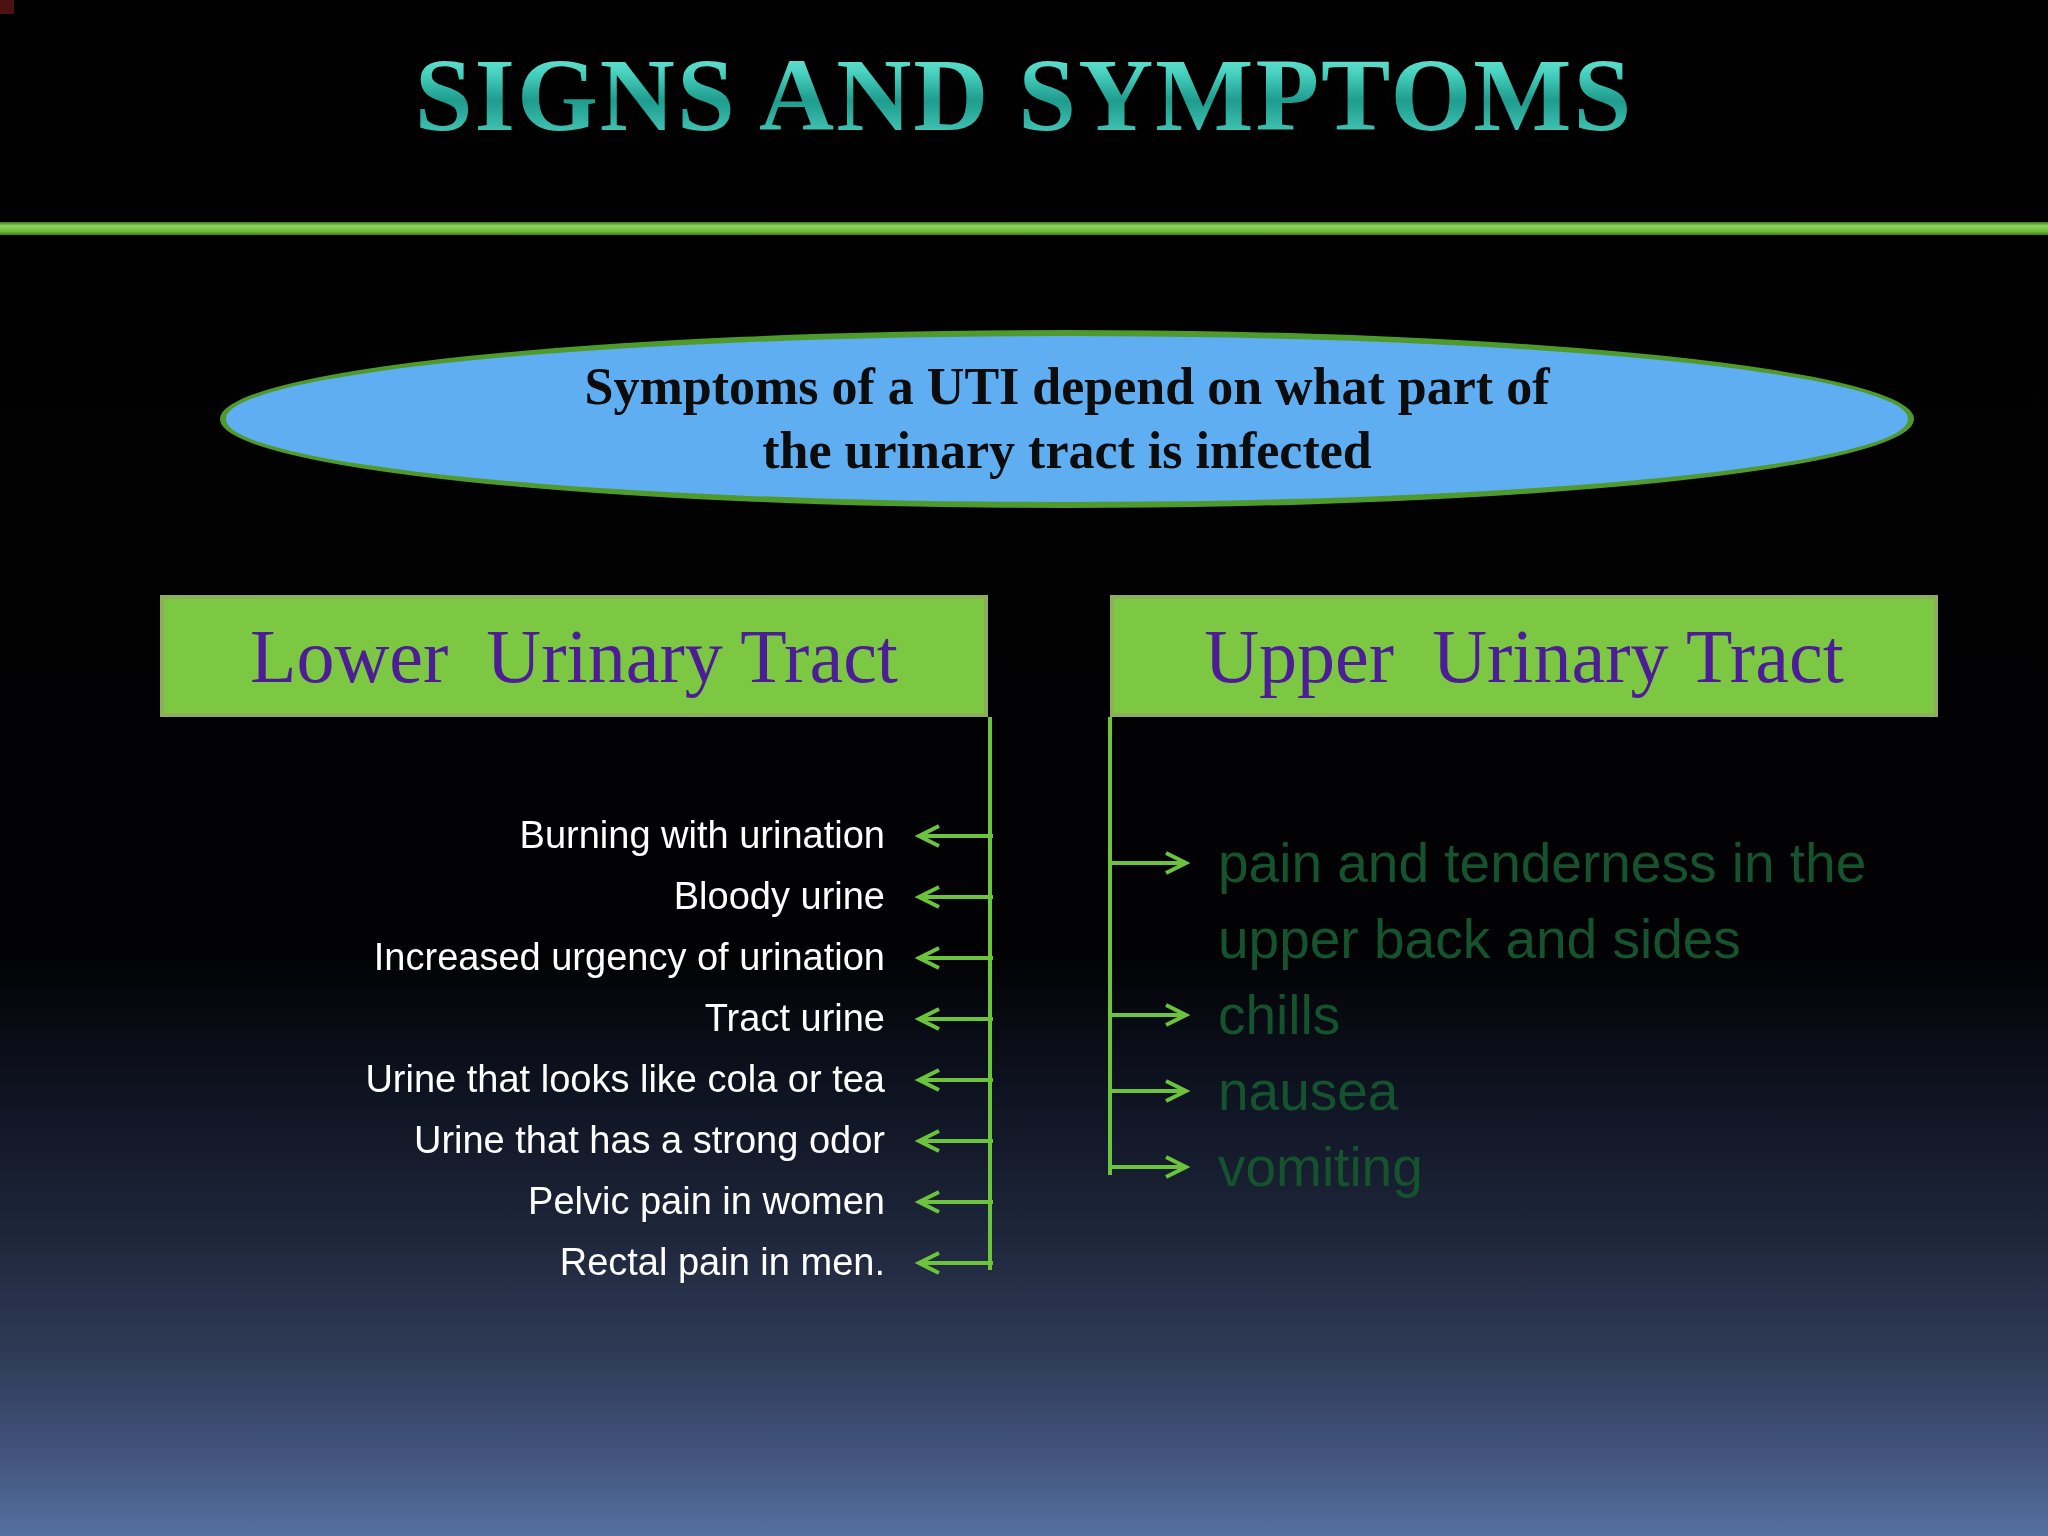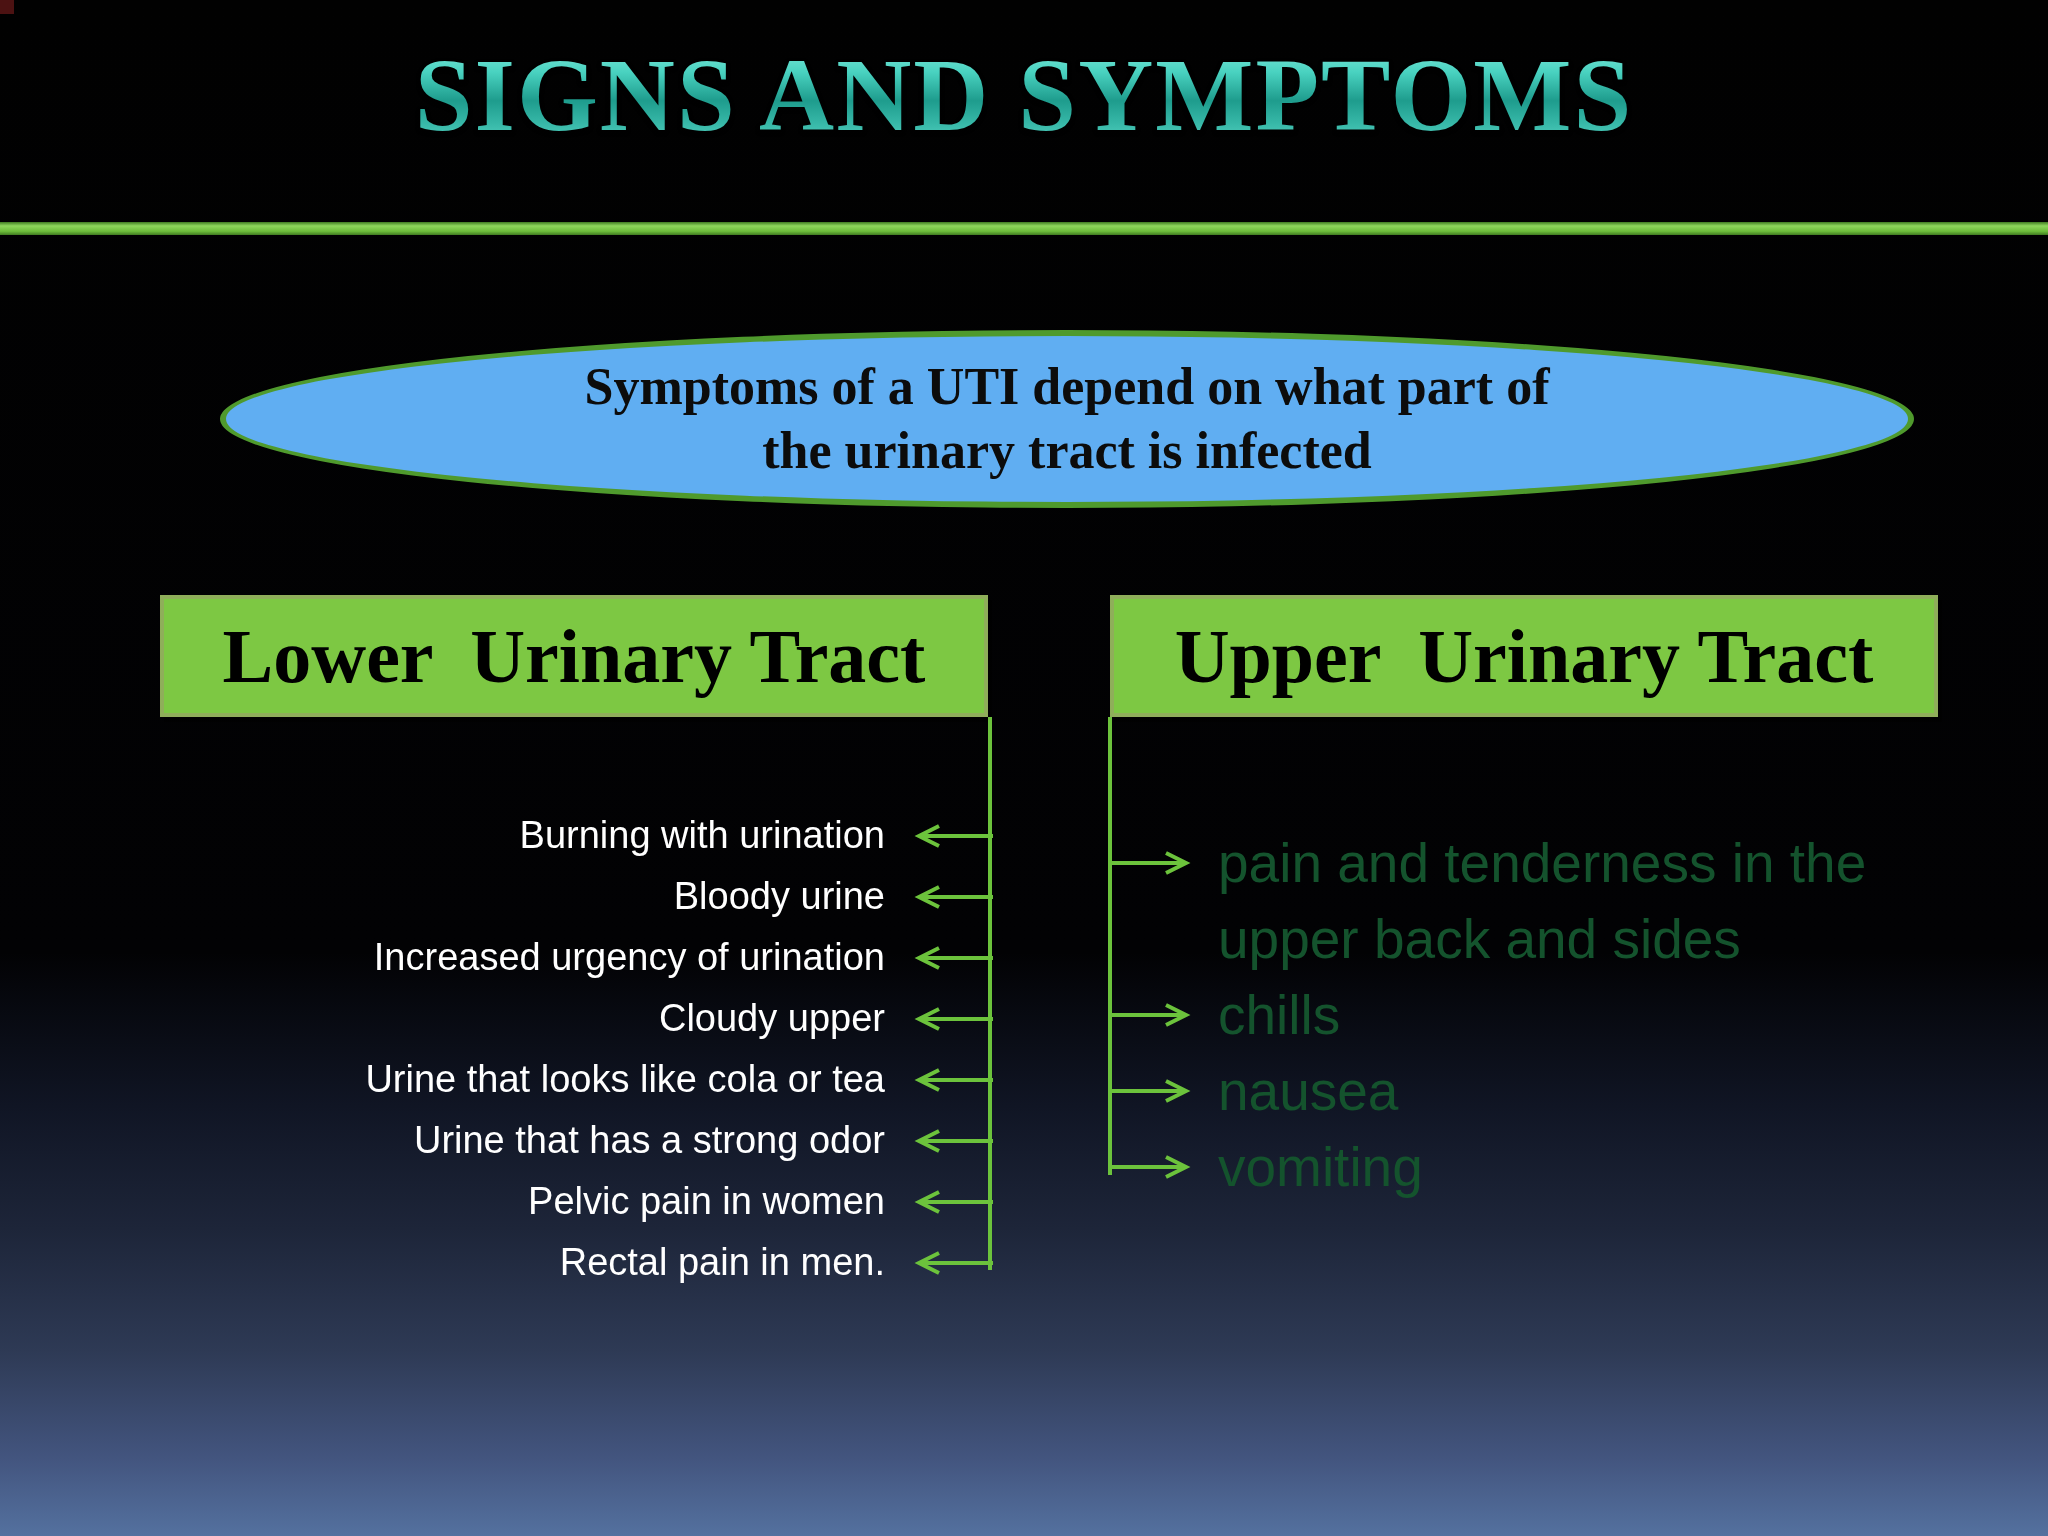--- a/index.html
+++ b/index.html
@@ -45,22 +45,22 @@
   
   .tract-box{
     position:absolute;top:595px;width:828px;height:122px;box-sizing:border-box;
     background:#7dc843;border:4px solid #8fae5a;
     display:flex;align-items:center;justify-content:center;
     box-shadow:4px 5px 0 rgba(0,0,0,0.45);
   }
   .tract-box.lower{left:160px;}
   .tract-box.upper{left:1110px;}
   .tract-box .box-label{
-    font-family:"Liberation Serif", serif;font-weight:bold;
-    font-size:76px;color:#000000;white-space:pre;
+    font-family:"Liberation Serif", serif;font-weight:normal;
+    font-size:76px;color:#4c1d95;white-space:pre;
   }
 
   
   .vline{position:absolute;width:4px;background:#6cc33c;}
   .vline.lower-line{left:988px;top:717px;height:553px;}
   .vline.upper-line{left:1108px;top:717px;height:458px;}
 
   
   .left-list{position:absolute;left:180px;top:805px;width:705px;}
   .lrow{position:relative;height:61px;line-height:61px;text-align:right;}
@@ -122,21 +122,21 @@
 
     <div class="lrow">
       <span class="item-text">Increased urgency of urination</span>
       <svg width="88" height="30" viewBox="0 0 88 30">
         <line class="arrow-stroke" x1="14" y1="15" x2="88" y2="15"></line>
         <polyline class="arrow-stroke" points="34,5 14,15 34,25"></polyline>
       </svg>
     </div>
 
     <div class="lrow">
-      <span class="item-text">Cloudy upper</span>
+      <span class="item-text">Tract urine</span>
       <svg width="88" height="30" viewBox="0 0 88 30">
         <line class="arrow-stroke" x1="14" y1="15" x2="88" y2="15"></line>
         <polyline class="arrow-stroke" points="34,5 14,15 34,25"></polyline>
       </svg>
     </div>
 
     <div class="lrow">
       <span class="item-text">Urine that looks like cola or tea</span>
       <svg width="88" height="30" viewBox="0 0 88 30">
         <line class="arrow-stroke" x1="14" y1="15" x2="88" y2="15"></line>

